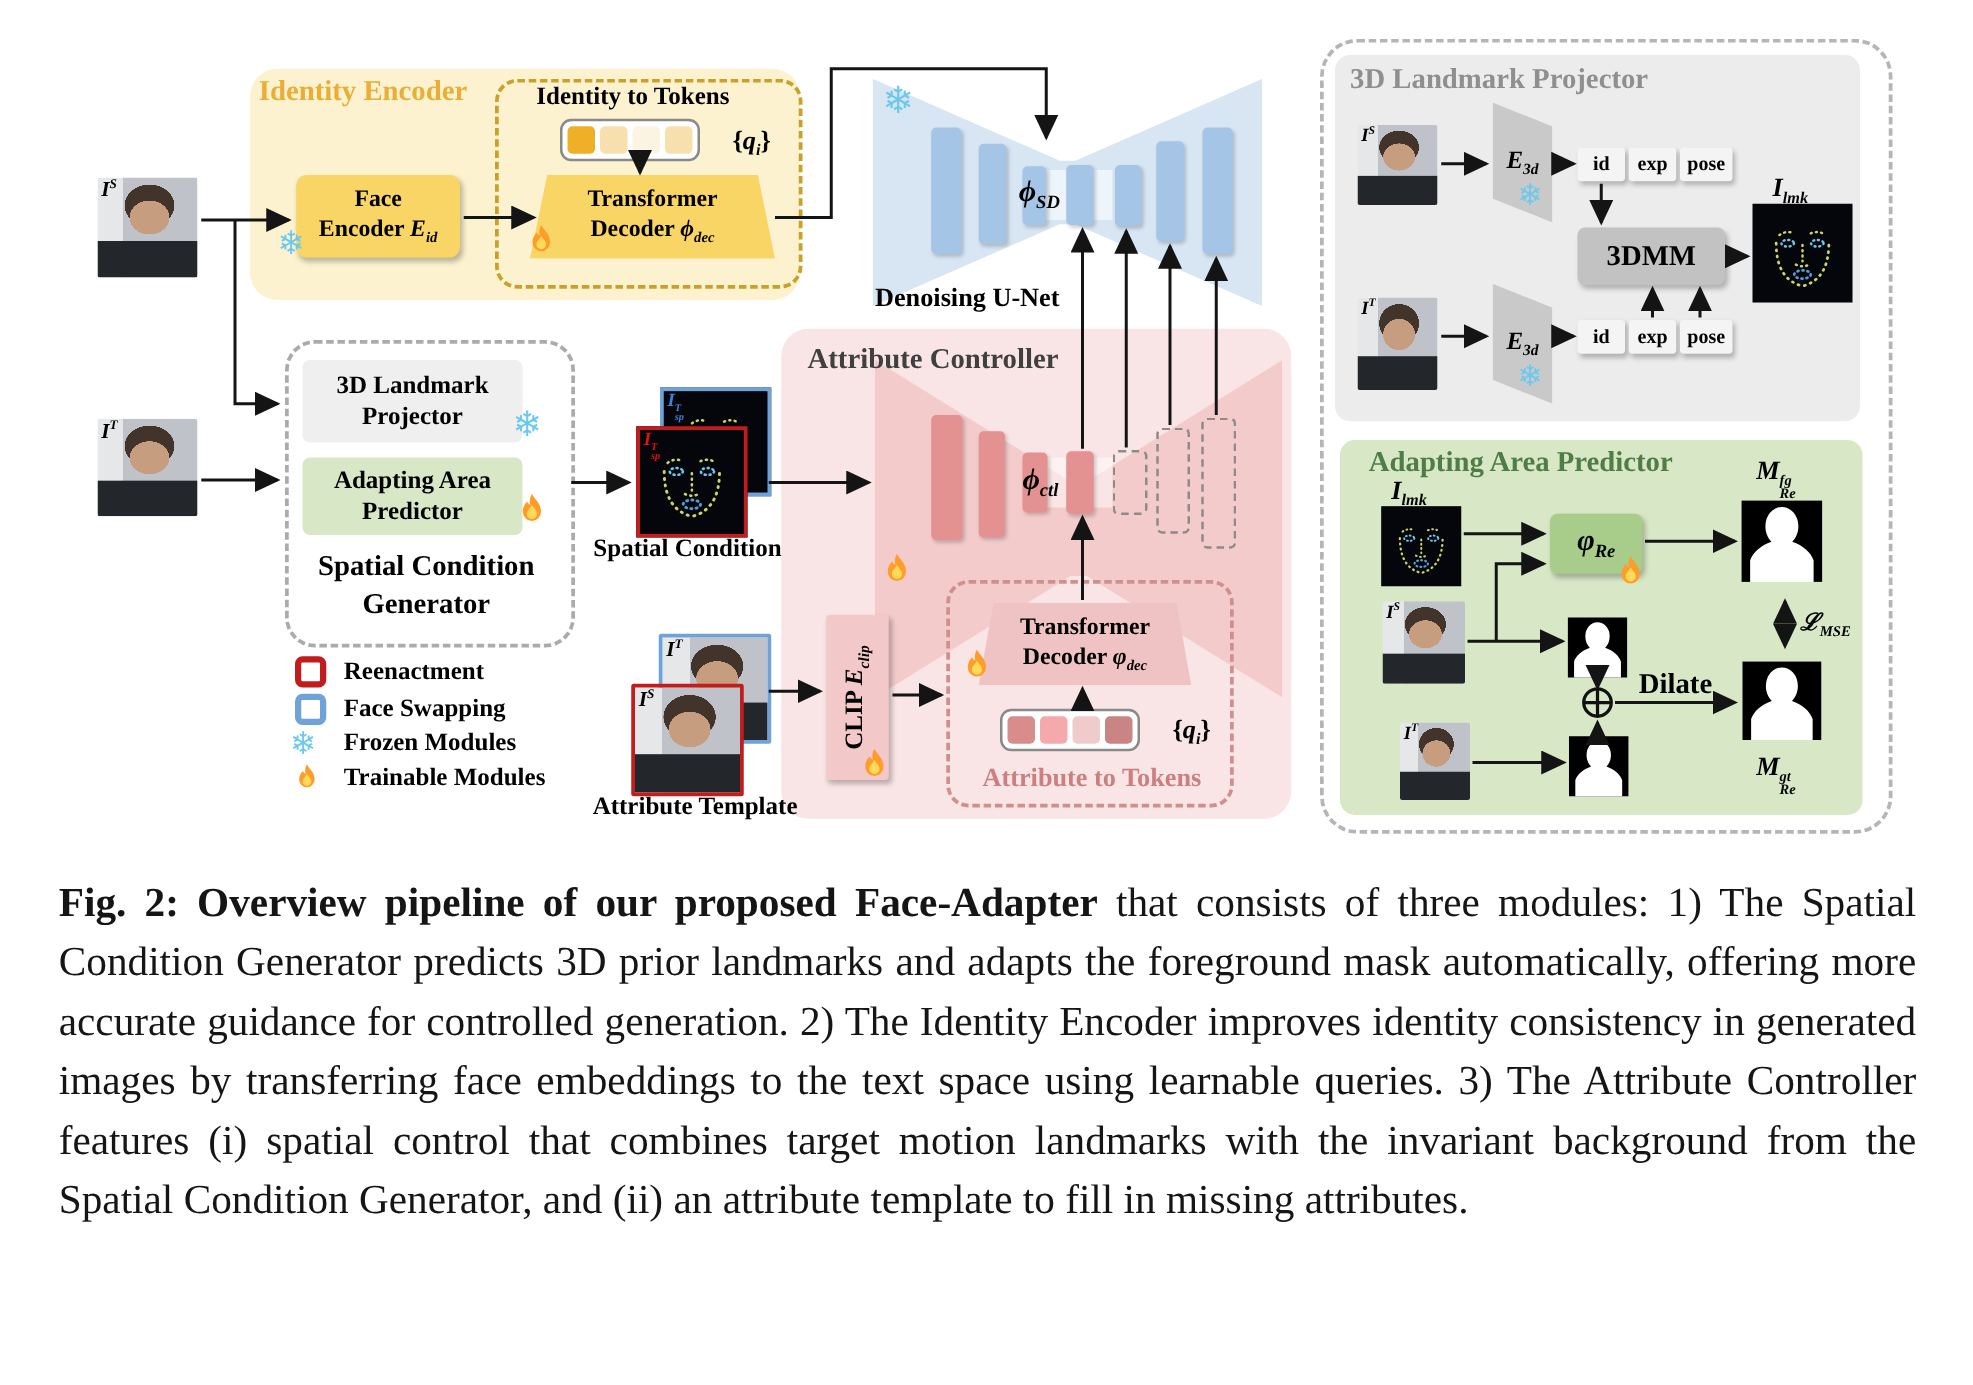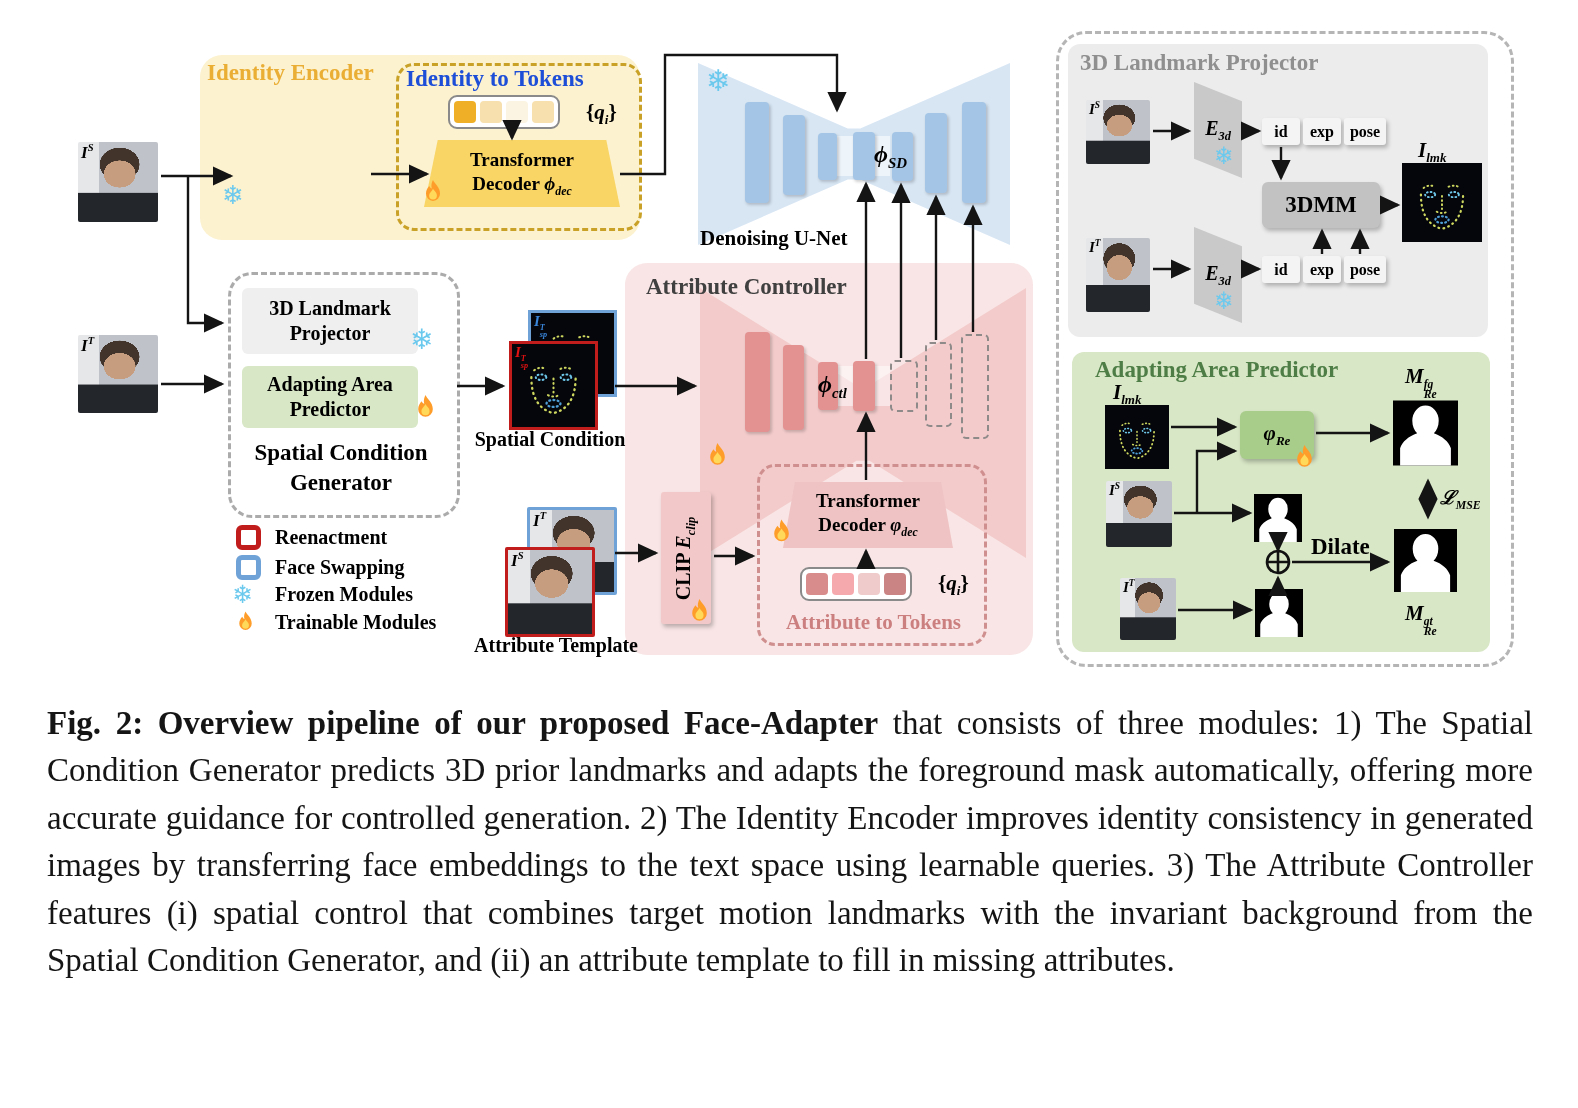--- a/index.html
+++ b/index.html
@@ -72,22 +72,26 @@
         </g>
       </symbol>
     </defs>
   </svg>
 
   <div class="abs" style="left:0;top:0;width:1578px;height:695px">
 
     <div class="panel z10" style="left:200px;top:55px;width:440px;height:185px;background:#FCF2CF"></div>
     <div class="title z20" style="left:207px;top:60px;font-size:23px;color:#EAAE35">Identity Encoder</div>
     <div class="abs z20" style="left:396px;top:63px;width:240px;height:162px;border:3px dashed #C8A126;border-radius:18px"></div>
-    <div class="title z20" style="left:406px;top:66px;font-size:23px;color:#1d4ed8">Identity to Tokens</div>
-
+    <div class="title z20" style="left:429px;top:66px;font-size:20px;color:#000000">Identity to Tokens</div>
+
+    <div class="rbox z20" style="left:237px;top:140px;width:131px;height:66px;background:#F8D564;font-size:19px;font-weight:bold;line-height:1.25">
+      <span>Face</span>
+      <span><span>Encoder </span><i class="m">E</i><sub>id</sub></span>
+    </div>
     <span class="snow abs z30" style="left:222px;top:182px;font-size:26px">❄</span>
 
     <div class="tokrow z20" style="left:448px;top:95px">
       <span class="tok" style="background:#EFAF26"></span>
       <span class="tok" style="background:#F7DFAE"></span>
       <span class="tok" style="background:#FCF4E2"></span>
       <span class="tok" style="background:#F7DFAE"></span>
     </div>
     <div class="abs z20" style="left:586px;top:100px;font-size:21px;font-weight:bold"><span>{</span><i class="m">q</i><sub>i</sub><span>}</span></div>
 
@@ -101,21 +105,21 @@
 
     <div class="abs z10" style="left:698px;top:63px;width:312px;height:182px;background:#D8E6F4;clip-path:polygon(0 0,48% 36%,52% 36%,100% 0,100% 100%,52% 64%,48% 64%,0 100%)"></div>
     <div class="bar z20" style="left:745px;top:102px;width:24px;height:101px;background:#A4C5E6"></div>
     <div class="bar z20" style="left:783px;top:115px;width:22px;height:80px;background:#A4C5E6"></div>
     <div class="abs z20" style="left:820px;top:136px;width:70px;height:40px;background:rgba(255,255,255,0.55)"></div>
     <div class="bar z20" style="left:818px;top:133px;width:19px;height:47px;background:#A4C5E6"></div>
     <div class="bar z20" style="left:853px;top:132px;width:22px;height:48px;background:#A4C5E6"></div>
     <div class="bar z20" style="left:892px;top:132px;width:21px;height:49px;background:#A4C5E6"></div>
     <div class="bar z20" style="left:925px;top:113px;width:22px;height:80px;background:#A4C5E6"></div>
     <div class="bar z20" style="left:962px;top:102px;width:24px;height:101px;background:#A4C5E6"></div>
-    <div class="abs z30" style="left:815px;top:141px;width:92px;text-align:right;font-size:24px"><i class="m">ϕ</i><sub>SD</sub></div>
+    <div class="abs z30" style="left:815px;top:141px;width:92px;text-align:left;font-size:24px"><i class="m">ϕ</i><sub>SD</sub></div>
     <span class="snow abs z30" style="left:706px;top:66px;font-size:30px">❄</span>
     <div class="title z30" style="left:700px;top:226px;font-size:21px;color:#000">Denoising U-Net</div>
 
     <div class="panel z10" style="left:625px;top:263px;width:408px;height:392px;background:#F9E5E5"></div>
     <div class="title z20" style="left:646px;top:274px;font-size:23px;color:#404040">Attribute Controller</div>
     <div class="abs z10" style="left:700px;top:288px;width:326px;height:270px;background:#F3CBCB;clip-path:polygon(0 0,48% 36%,52% 36%,100% 0,100% 100%,52% 64%,48% 64%,0 100%)"></div>
     <div class="bar z20" style="left:745px;top:332px;width:25px;height:100px;background:#E39191"></div>
     <div class="bar z20" style="left:783px;top:345px;width:21px;height:85px;background:#E39191"></div>
     <div class="abs z20" style="left:822px;top:366px;width:68px;height:40px;background:rgba(255,255,255,0.5)"></div>
     <div class="bar z20" style="left:818px;top:362px;width:20px;height:48px;background:#E39191"></div>
@@ -268,21 +272,21 @@
           <use href="#lmk"></use>
         </svg>
     </div>
     <div class="photo z20" style="left:1106px;top:481px;width:66px;height:66px">
       <span class="plabel" style="font-size:15px"><i class="m">I</i><sup>S</sup></span>
     </div>
     <div class="photo z20" style="left:1120px;top:578px;width:56px;height:62px">
       <span class="plabel" style="font-size:15px"><i class="m">I</i><sup>T</sup></span>
     </div>
     <div class="rbox z20" style="left:1240px;top:411px;width:74px;height:48px;background:#A8CC8A;border-radius:6px">
-      <span style="font-size:21px"><i class="m">φ</i><sub>Re</sub></span>
+      <span style="font-size:24px"><i class="m">φ</i><sub>Re</sub></span>
     </div>
     <svg class="abs z30" style="left:1291px;top:442px" width="27" height="32">
         <use href="#flame"></use>
       </svg>
 
     <div class="abs z20" style="left:1405px;top:364px;font-size:21px"><i class="m">M</i><span class="supsub">
           <span>fg</span>
           <span>Re</span>
         </span></div>
     <div class="abs z20" style="left:1393px;top:399px;width:65px;height:68px"><svg width="65" height="68">

